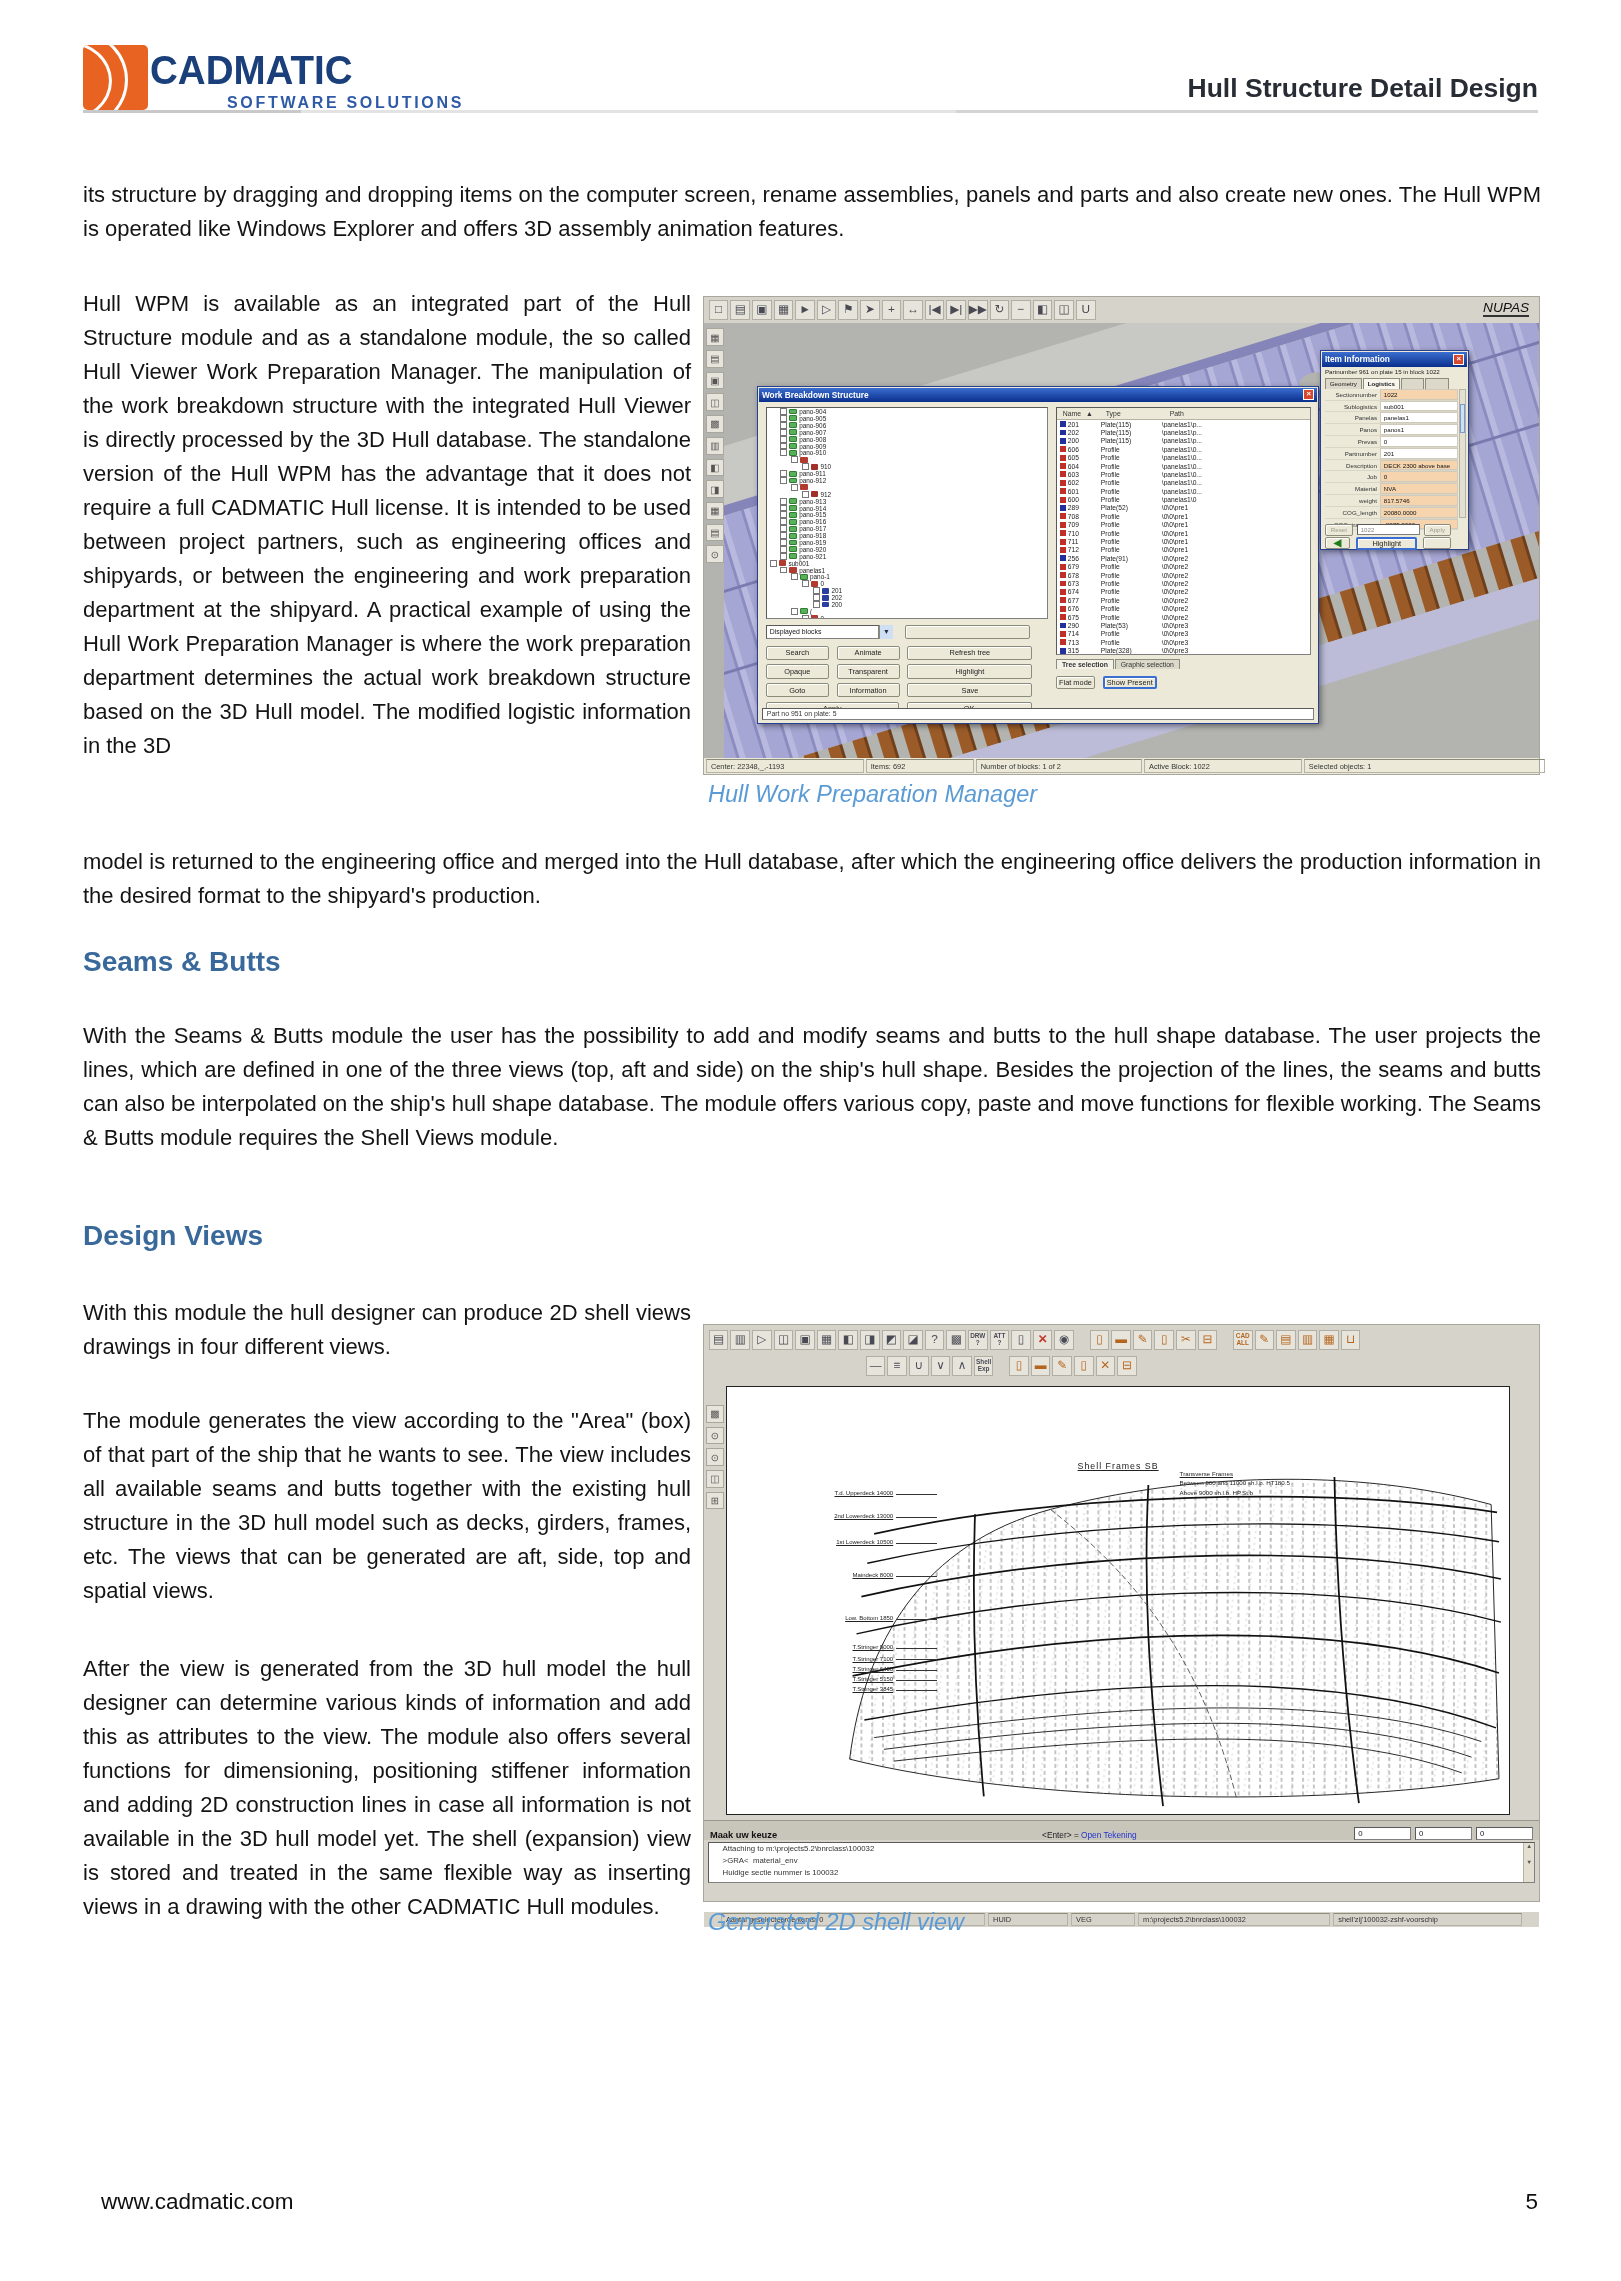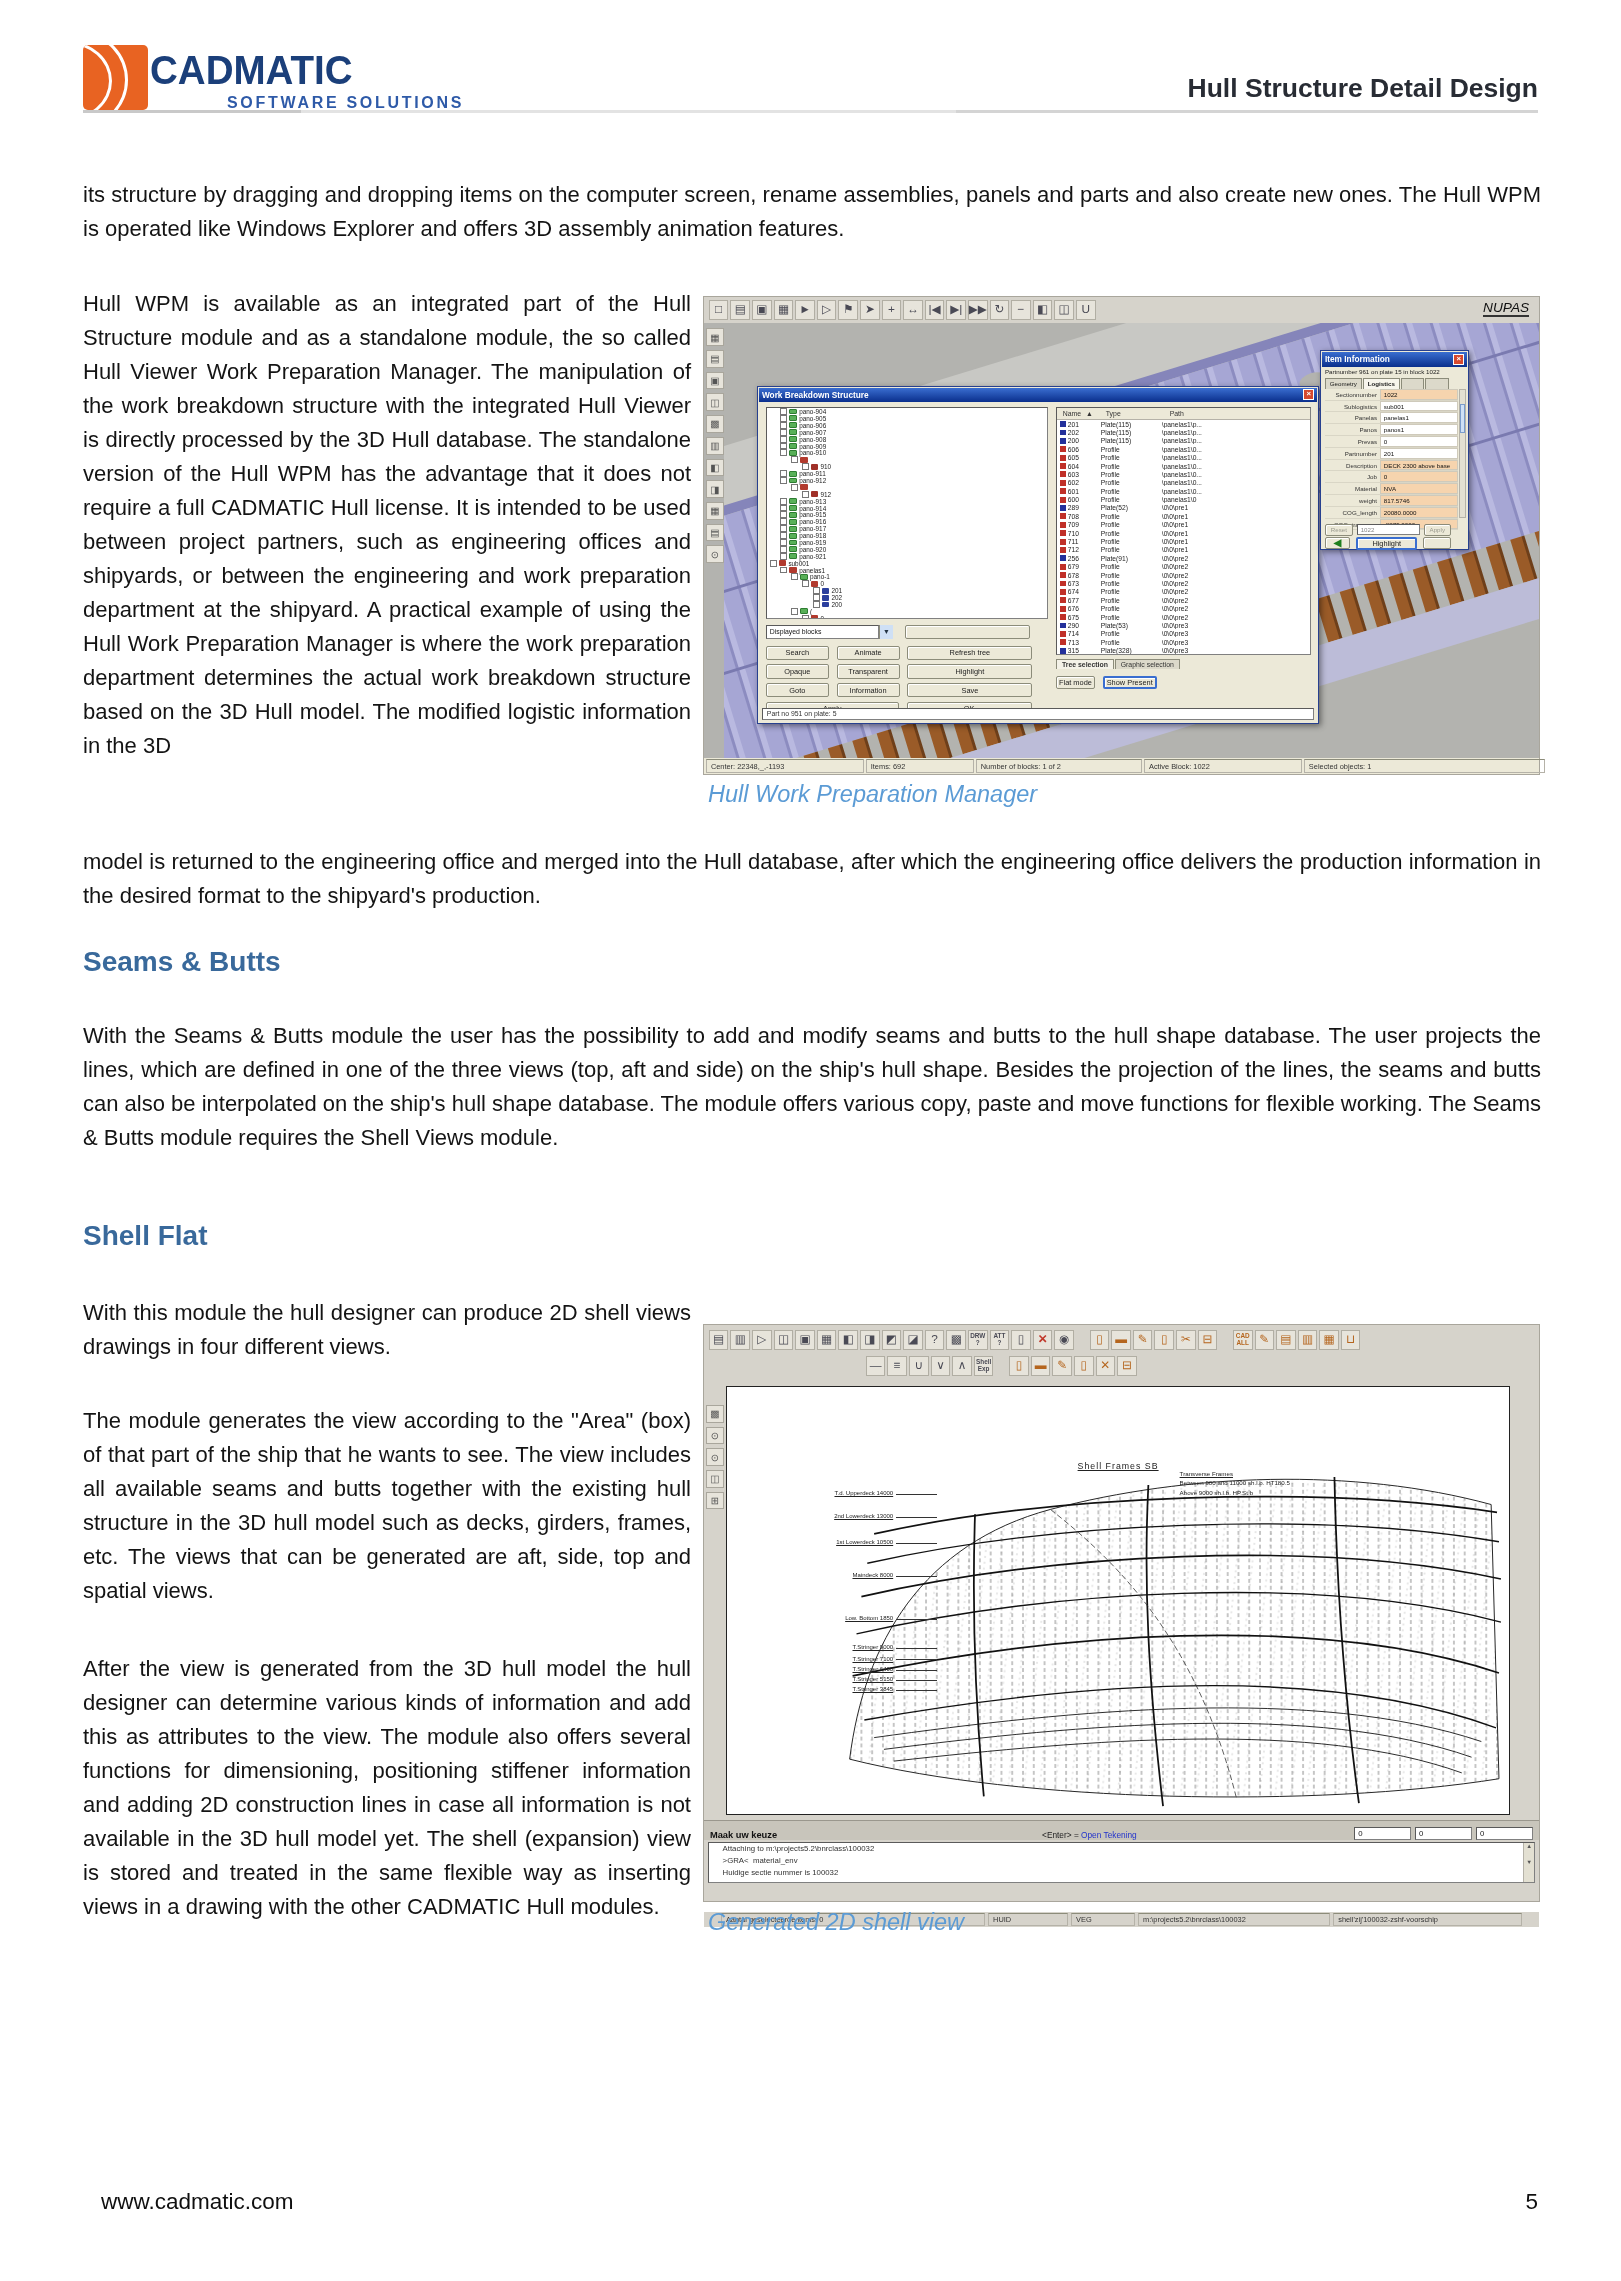--- a/index.html
+++ b/index.html
@@ -695,21 +695,21 @@
       </div>
   </div>
 
   <div class="cap" style="left:708px;top:781px;text-align:center;">Hull Work Preparation Manager</div>
 
   <div class="para" style="left:83px;top:845px;width:1458px;">model is returned to the engineering office and merged into the Hull database, after which the engineering office delivers the production information in the desired format to the shipyard's production.</div>
 
   <div class="h2" style="left:83px;top:946px;">Seams &amp; Butts</div>
   <div class="para" style="left:83px;top:1019px;width:1458px;">With the Seams &amp; Butts module the user has the possibility to add and modify seams and butts to the hull shape database. The user projects the lines, which are defined in one of the three views (top, aft and side) on the ship's hull shape. Besides the projection of the lines, the seams and butts can also be interpolated on the ship's hull shape database. The module offers various copy, paste and move functions for flexible working. The Seams &amp; Butts module requires the Shell Views module.</div>
 
-  <div class="h2" style="left:83px;top:1220px;">Shell Flat</div>
+  <div class="h2" style="left:83px;top:1220px;">Design Views</div>
   <div class="para" style="left:83px;top:1296px;width:608px;">With this module the hull designer can produce 2D shell views drawings in four different views.</div>
   <div class="para" style="left:83px;top:1404px;width:608px;">The module generates the view according to the "Area" (box) of that part of the ship that he wants to see. The view includes all available seams and butts together with the existing hull structure in the 3D hull model such as decks, girders, frames, etc. The views that can be generated are aft, side, top and spatial views.</div>
   <div class="para" style="left:83px;top:1652px;width:608px;">After the view is generated from the 3D hull model the hull designer can determine various kinds of information and add this as attributes to the view. The module also offers several functions for dimensioning, positioning stiffener information and adding 2D construction lines in case all information is not available in the 3D hull model yet. The shell (expansion) view is stored and treated in the same flexible way as inserting views in a drawing with the other CADMATIC Hull modules.</div>
 
   <div class="shot" id="shot2">
     <div class="s2-tb s2-tb1" id="s2-tb1">
         <span class="tbicon">▤</span>
         <span class="tbicon">▥</span>
         <span class="tbicon">▷</span>
         <span class="tbicon">◫</span>

